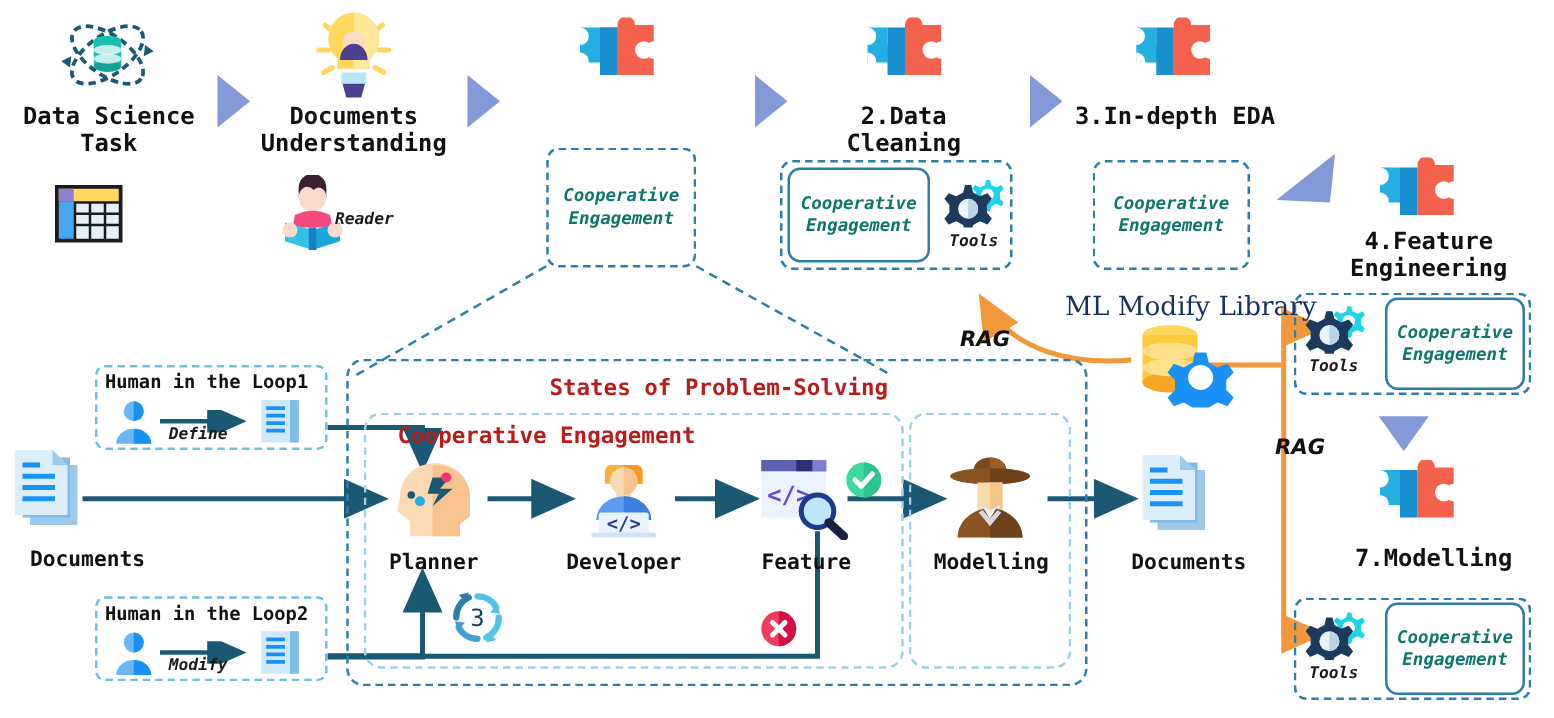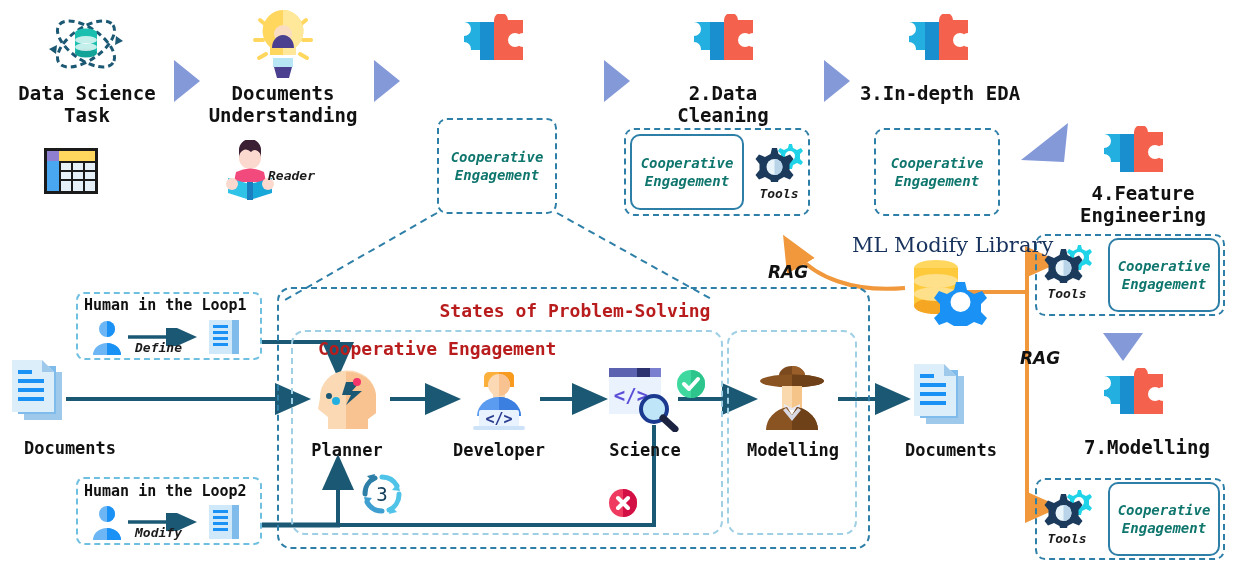--- a/index.html
+++ b/index.html
@@ -425,21 +425,21 @@
     <svg width="72" height="66" viewBox="0 0 72 66">
       <rect x="2" y="2" width="52" height="46" fill="#eaf2fe"></rect>
       <rect x="2" y="2" width="52" height="9" fill="#5b62b0"></rect>
       <rect x="30" y="2" width="13" height="9" fill="#2c3270"></rect>
       <rect x="43" y="2" width="11" height="9" fill="#7a80cf"></rect>
       <text x="24" y="36" font-family="DejaVu Sans Mono, monospace" font-weight="bold" font-size="19" fill="#5b4fd8" text-anchor="middle">&lt;/&gt;</text>
       <circle cx="47" cy="43" r="13" fill="#bfe6f8" stroke="#1b3a8f" stroke-width="4"></circle>
       <line x1="56" y1="52" x2="68" y2="63" stroke="#1b2340" stroke-width="7" stroke-linecap="round"></line>
     </svg>
   </div>
-  <div class="abs caption" style="left:586px;top:440px;width:118px;">Science</div>
+  <div class="abs caption" style="left:586px;top:440px;width:118px;">Feature</div>
 
   <div class="abs" style="left:676px;top:369px;">
     <svg width="30" height="30" viewBox="0 0 30 30">
       <circle cx="15" cy="15" r="14" fill="#3fd9a0"></circle>
       <path d="M15 1 a14 14 0 0 1 0 28z" fill="#2ec58d"></path>
       <path d="M8 15 l5 5 l9 -10" fill="none" stroke="#ffffff" stroke-width="4" stroke-linecap="round" stroke-linejoin="round"></path>
     </svg>
   </div>
 
   <div class="abs" style="left:608px;top:488px;">

